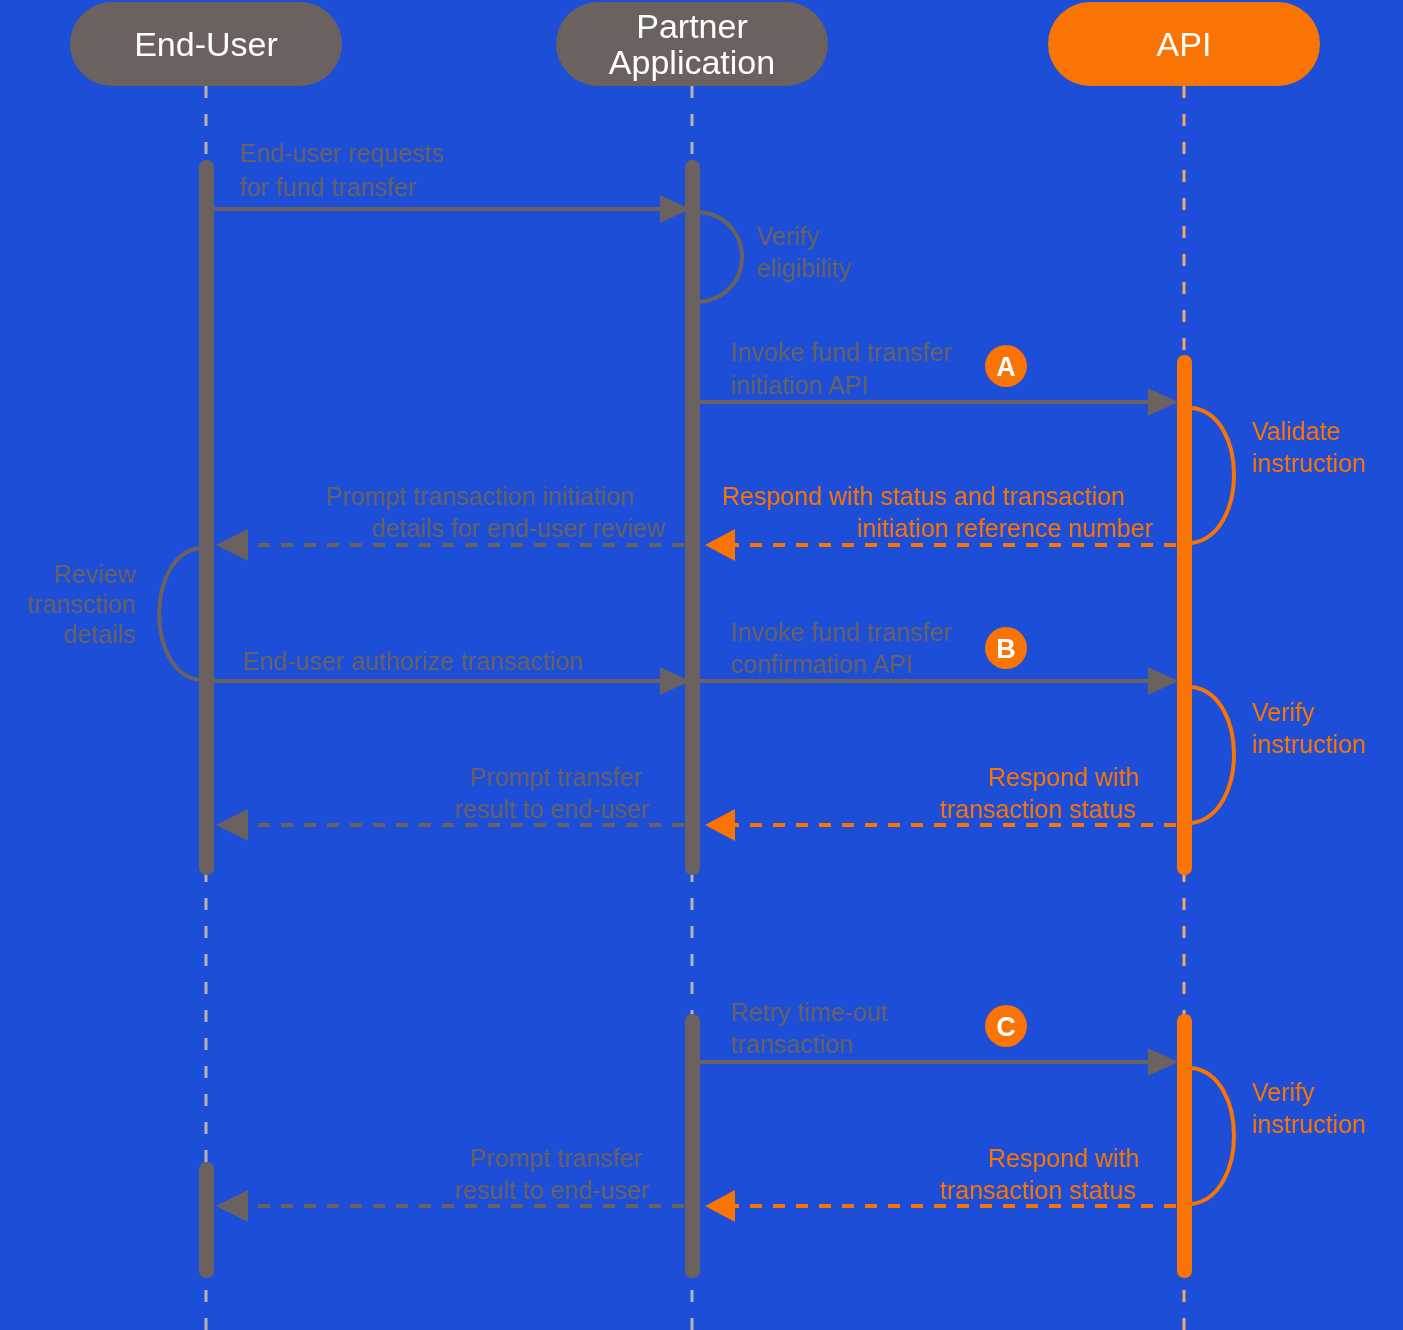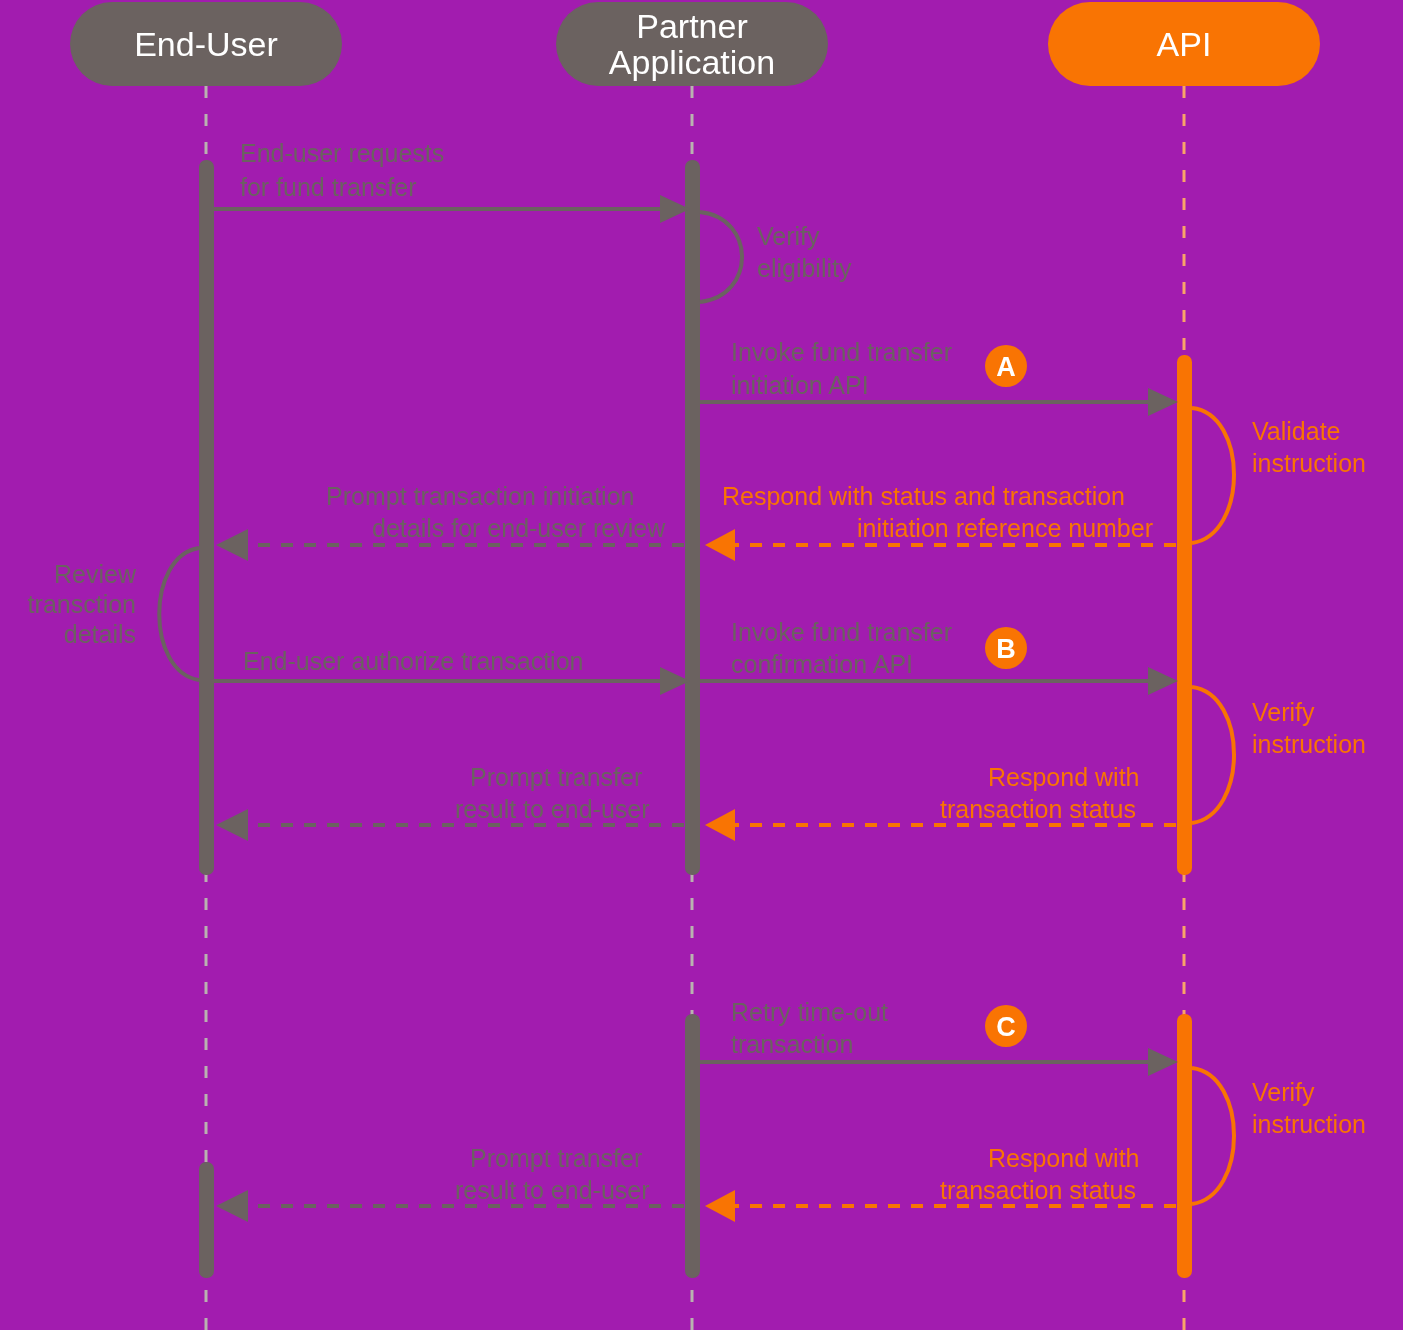--- a/index.html
+++ b/index.html
@@ -7,21 +7,21 @@
     padding: 0;
     background: #ffffff;
   }
   body {
     font-family: "Liberation Sans", sans-serif;
   }
   #stage {
     position: relative;
     width: 1403px;
     height: 1330px;
-    background: #a21caf;
+    background: #1d4ed8;
     overflow: hidden;
   }
   svg.diagram {
     position: absolute;
     left: 0;
     top: 0;
     width: 1403px;
     height: 1330px;
   }
   .hdr-label {

